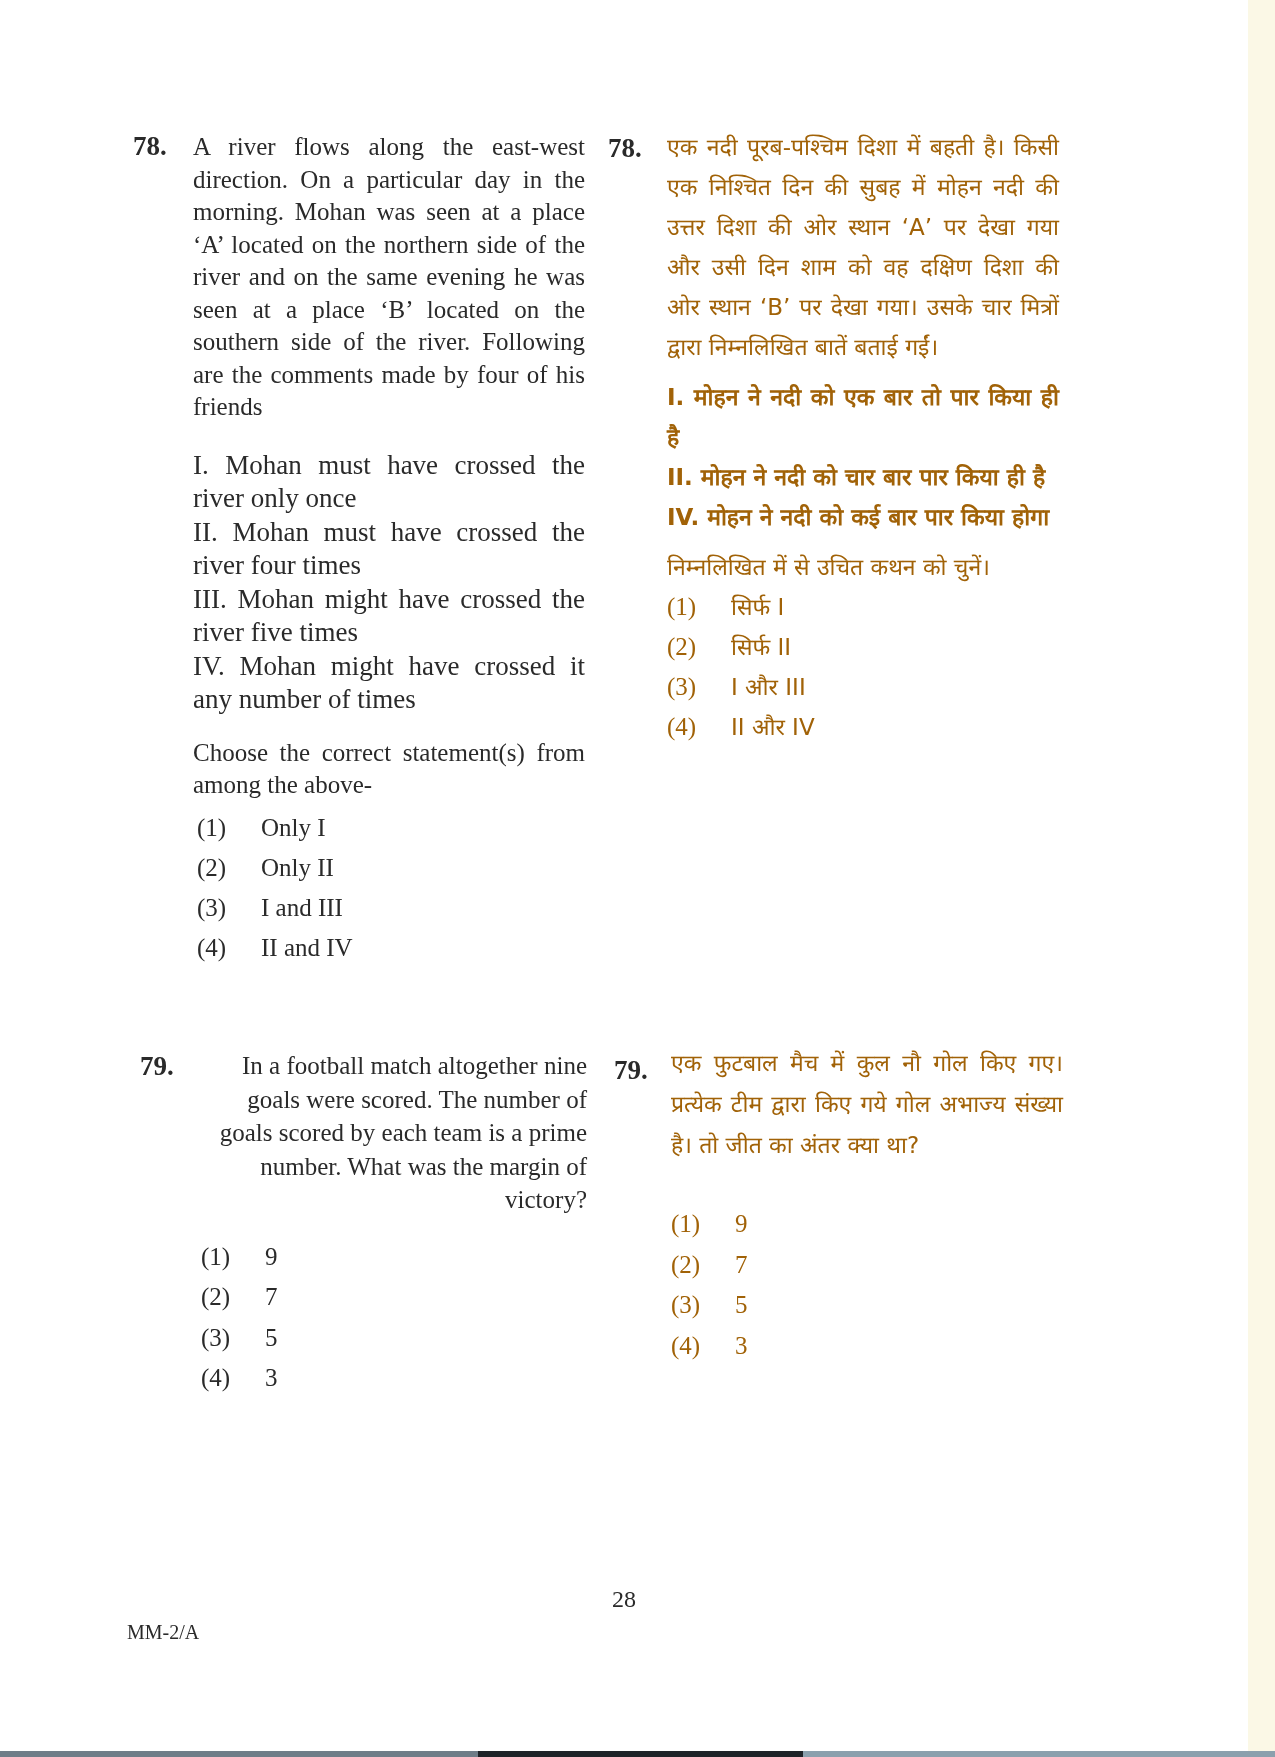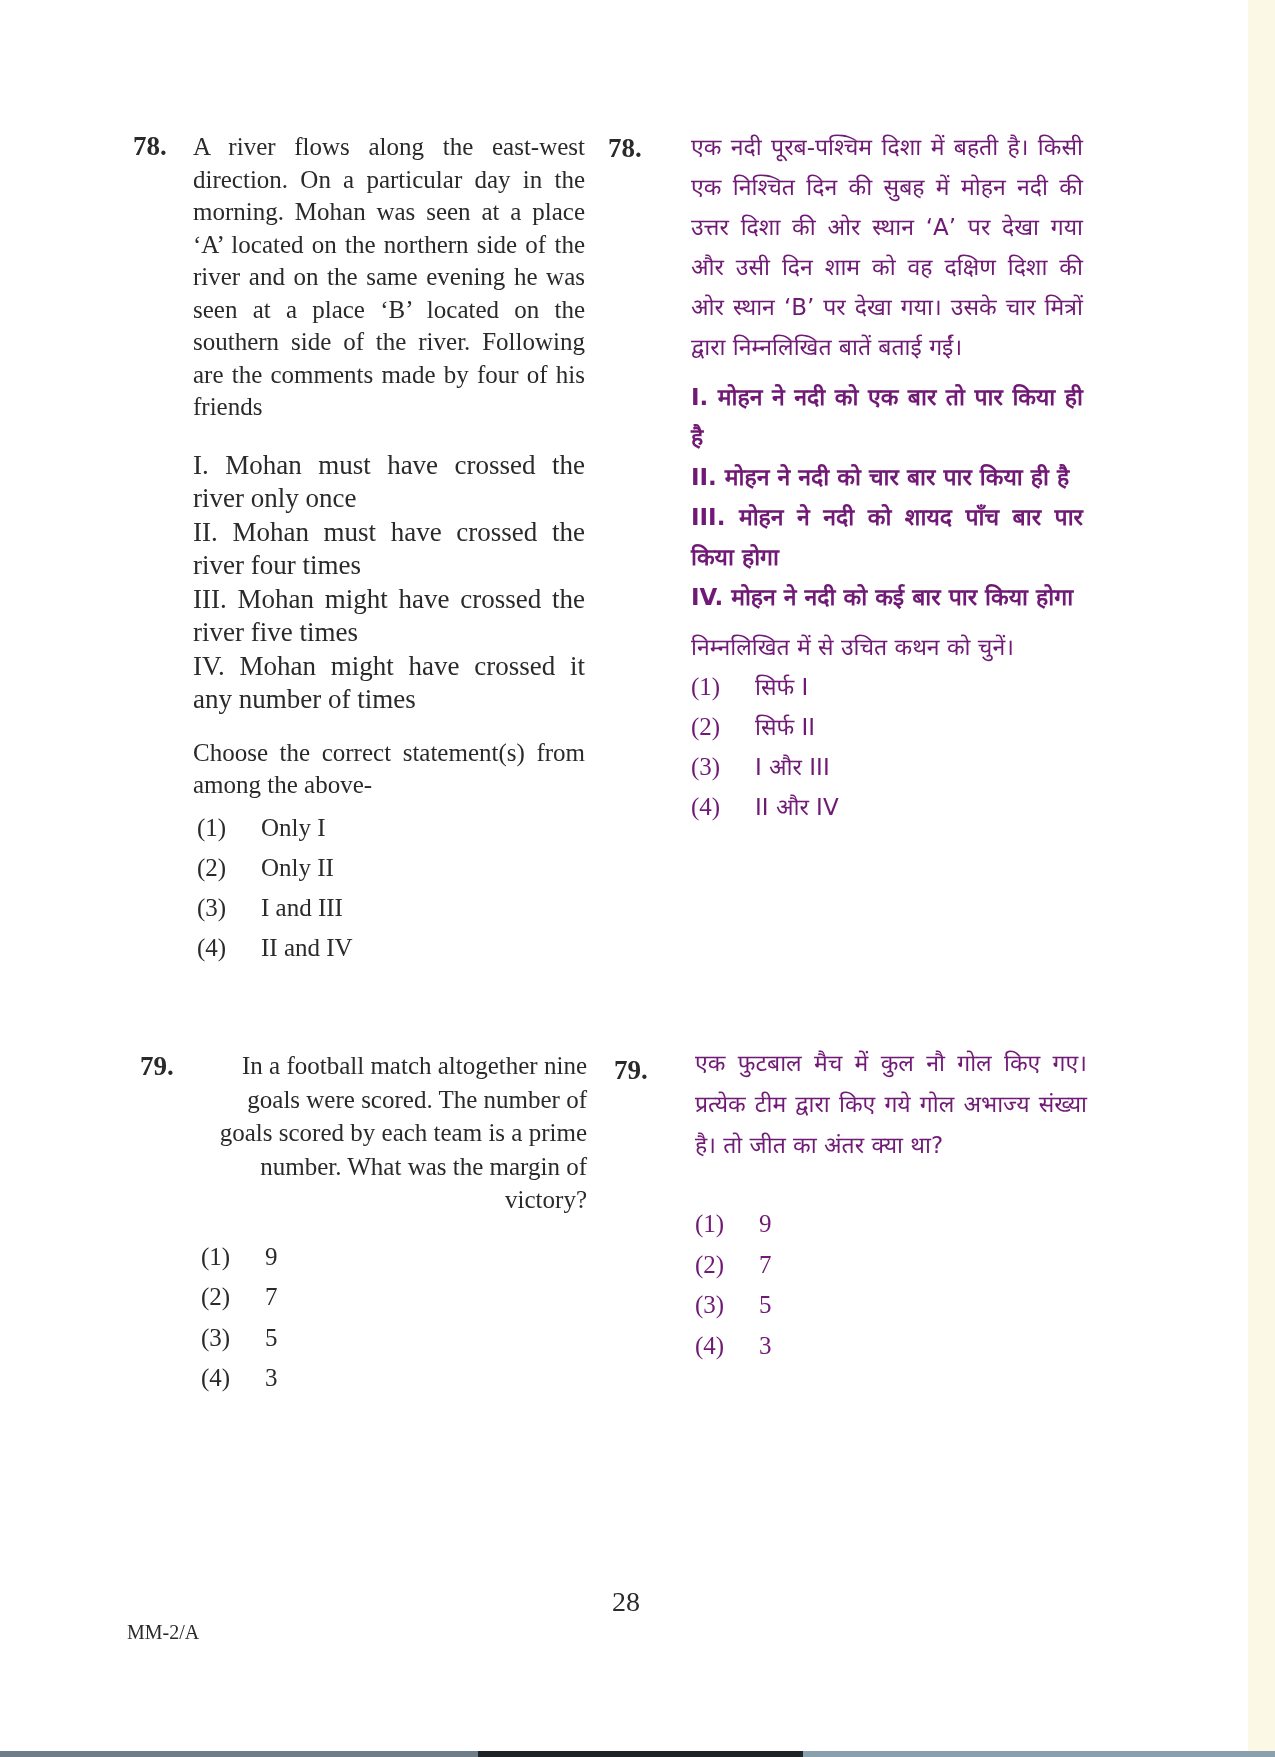--- a/index.html
+++ b/index.html
@@ -6,27 +6,27 @@
   body{width:1275px;height:1757px;position:relative;background:#ffffff;overflow:hidden;
        font-family:"Liberation Serif","DejaVu Serif",serif;color:#2a2a2a;}
   .edge-strip{position:absolute;top:0;right:0;width:27px;height:1757px;background:#fbf8e6;}
   .bottom-strip{position:absolute;left:0;bottom:0;width:1275px;height:6px;background:#3a3f44;}
   .bottom-strip .seg1{position:absolute;left:0;top:0;width:478px;height:6px;background:#6f7d88;}
   .bottom-strip .seg2{position:absolute;left:478px;top:0;width:325px;height:6px;background:#1e2328;}
   .bottom-strip .seg3{position:absolute;left:803px;top:0;width:472px;height:6px;background:#8ba0ad;}
 
   .qnum{position:absolute;font-weight:bold;font-size:27px;}
   .en{font-size:25px;line-height:32.5px;}
-  .hi{font-family:"DejaVu Sans",sans-serif;font-size:23px;line-height:40px;color:#701a75;margin-left:24px;}
+  .hi{font-family:"DejaVu Sans",sans-serif;font-size:23px;line-height:40px;color:#a16207;}
   .block{position:absolute;}
   .para{text-align:justify;margin:0;}
   .stmt{margin:0;text-align:justify;}
   .opt{display:flex;align-items:baseline;}
   .opt .n{width:64px;flex:0 0 64px;}
-  .footer-page{position:absolute;left:612px;top:1586px;font-size:28px;}
+  .footer-page{position:absolute;left:612px;top:1586px;font-size:24px;}
   .footer-code{position:absolute;left:127px;top:1621px;font-size:20px;}
 </style>
 </head>
 <body>
 
 <div class="edge-strip"></div>
 
 <div class="qnum" style="left:133px;top:131px;">78.</div>
 <div class="block en" style="left:193px;top:131px;width:392px;">
   <p class="para">A river flows along the east-west direction. On a particular day in the morning. Mohan was seen at a place ‘A’ located on the northern side of the river and on the same evening he was seen at a place ‘B’ located on the southern side of the river. Following are the comments made by four of his friends</p>
@@ -56,21 +56,20 @@
       </div>
   </div>
 </div>
 
 <div class="qnum" style="left:608px;top:133px;">78.</div>
 <div class="block hi" style="left:667px;top:127px;width:392px;">
   <p class="para">एक नदी पूरब-पश्चिम दिशा में बहती है। किसी एक निश्चित दिन की सुबह में मोहन नदी की उत्तर दिशा की ओर स्थान ‘A’ पर देखा गया और उसी दिन शाम को वह दक्षिण दिशा की ओर स्थान ‘B’ पर देखा गया। उसके चार मित्रों द्वारा निम्नलिखित बातें बताई गईं।</p>
   <div style="margin-top:10px;font-weight:bold;">
     <p class="stmt">I. मोहन ने नदी को एक बार तो पार किया ही है</p>
     <p class="stmt">II. मोहन ने नदी को चार बार पार किया ही है</p>
-    <p class="stmt">III. मोहन ने नदी को शायद पाँच बार पार किया होगा</p>
     <p class="stmt">IV. मोहन ने नदी को कई बार पार किया होगा</p>
   </div>
   <p class="para" style="margin-top:10px;">निम्नलिखित में से उचित कथन को चुनें।</p>
   <div style="margin-top:0px;">
     <div class="opt">
         <span class="n" style="font-family:'Liberation Serif',serif;font-size:25px;">(1)</span>
         <span>सिर्फ I</span>
       </div>
     <div class="opt">
         <span class="n" style="font-family:'Liberation Serif',serif;font-size:25px;">(2)</span>

